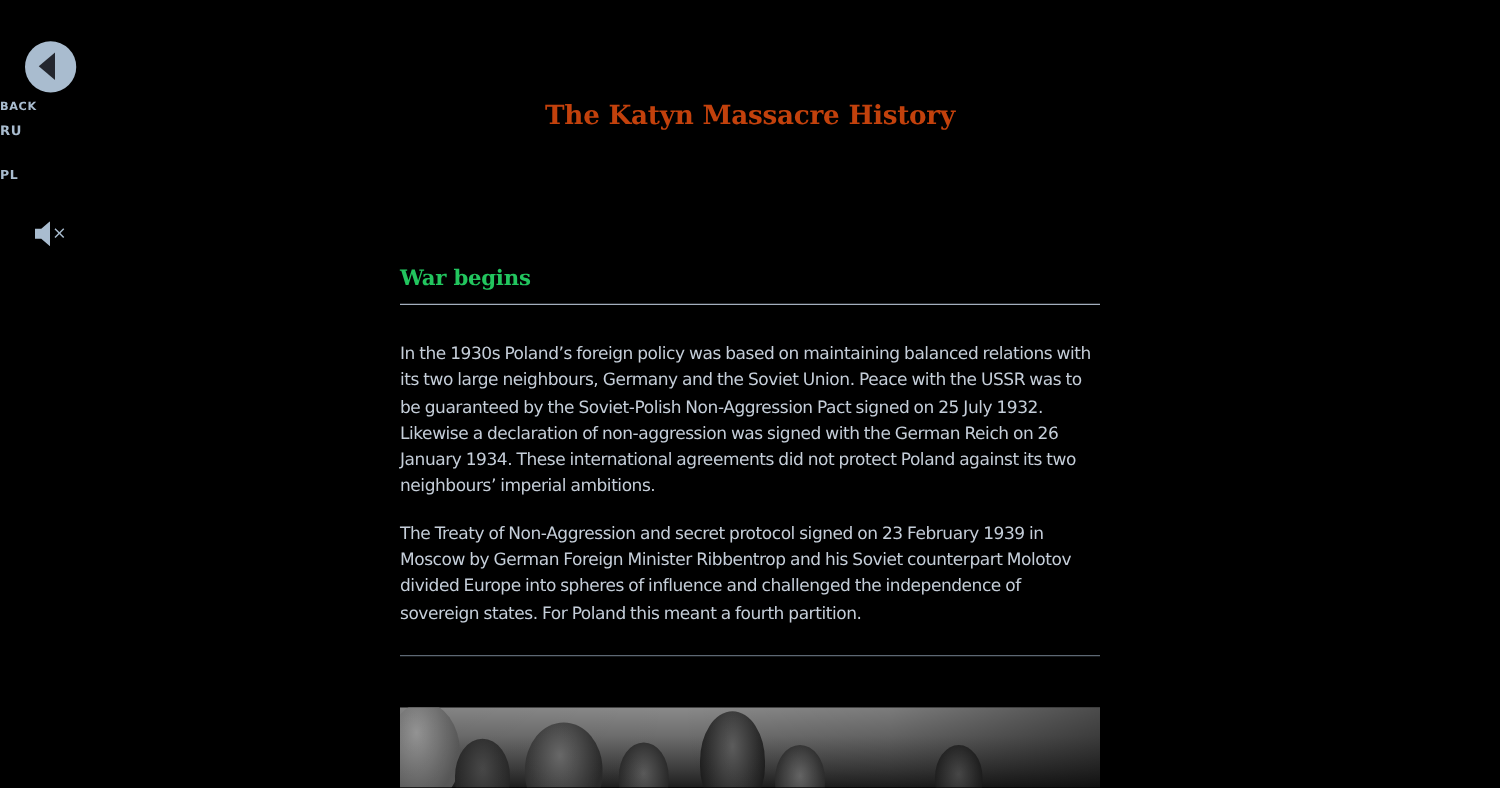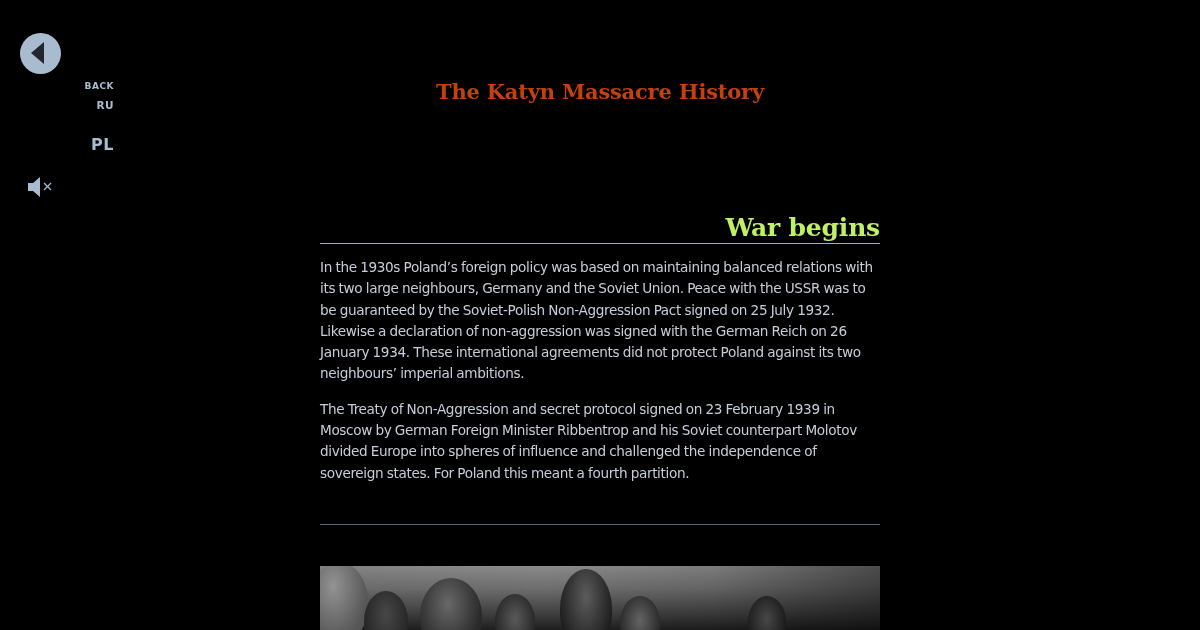--- a/index.html
+++ b/index.html
@@ -39,31 +39,30 @@
       width: 0;
       height: 0;
       border-top: 11.5px solid transparent;
       border-bottom: 11.5px solid transparent;
       border-right: 13px solid #23262e;
     }
     .nav-label {
       position: absolute;
       left: 0;
       width: 80px;
-      text-align: right;
+      text-align: left;
       font-family: "DejaVu Sans", sans-serif;
       font-weight: bold;
       color: #a9bccf;
       letter-spacing: 0.5px;
       cursor: pointer;
-      padding-left: 34px;
     }
     .back-label { top: 81px; font-size: 9px; }
     .ru-label { top: 99px; font-size: 10.5px; }
-    .pl-label { top: 135px; font-size: 16px; }
+    .pl-label { top: 135px; font-size: 10px; }
     .mute-btn {
       position: absolute;
       left: 27px;
       top: 177px;
       width: 28px;
       height: 20px;
       cursor: pointer;
     }
 
     
@@ -85,24 +84,24 @@
       position: absolute;
       left: 320px;
       width: 560px;
       top: 0;
     }
     .section-heading {
       position: absolute;
       top: 213px;
       left: 0;
       width: 560px;
-      text-align: right;
+      text-align: left;
       font-family: "DejaVu Serif", serif;
-      font-size: 25px;
-      color: #bef264;
+      font-size: 17px;
+      color: #22c55e;
       letter-spacing: -0.2px;
     }
     .rule-top {
       position: absolute;
       top: 243px;
       left: 0;
       width: 560px;
       height: 1px;
       background: #a4afbe;
     }
@@ -112,21 +111,21 @@
       left: 0;
       width: 560px;
       font-family: "DejaVu Sans", sans-serif;
       font-size: 13.6px;
       line-height: 21.3px;
       color: #c5ced9;
       letter-spacing: -0.35px;
       word-spacing: -0.5px;
     }
     .body-text p {
-      margin: 0 0 14px 0;
+      margin: 16px 0 14px 0;
     }
     .rule-bottom {
       position: absolute;
       top: 524px;
       left: 0;
       width: 560px;
       height: 1px;
       background: #5d6873;
     }
     .photo {

